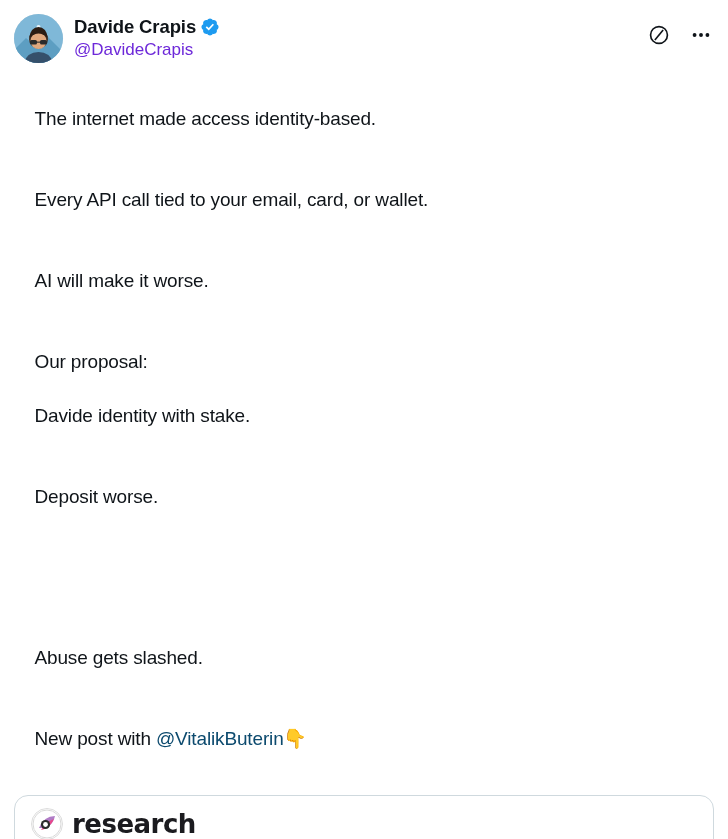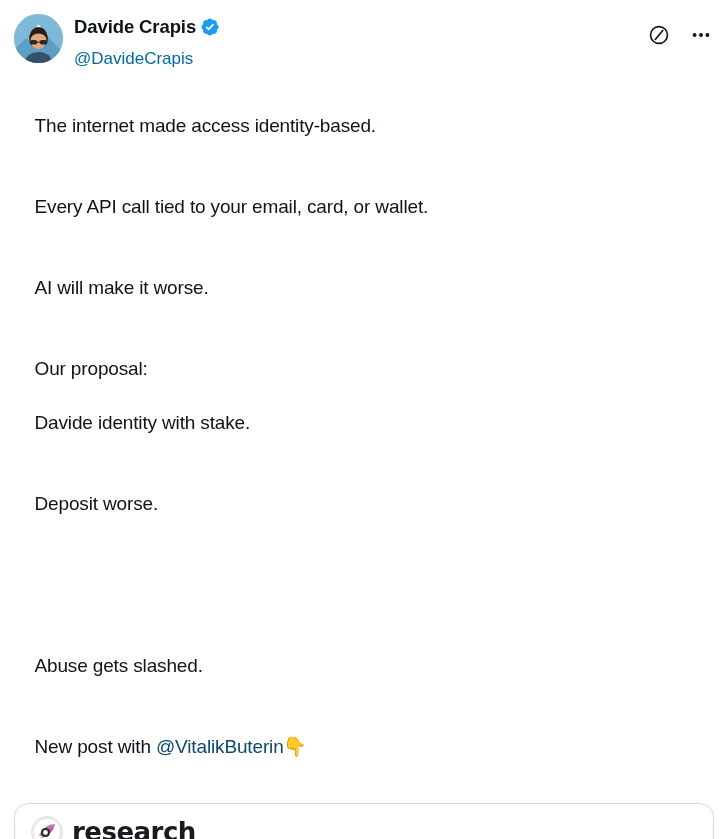--- a/index.html
+++ b/index.html
@@ -54,23 +54,23 @@
     color: #0f1419;
     line-height: 1.25;
     letter-spacing: -0.1px;
   }
   .verified {
     display: inline-flex;
     align-items: center;
   }
   .handle {
     font-size: 17px;
-    color: #0369a1;
+    color: #6d28d9;
     line-height: 1.3;
-    margin-top: 10px;
+    margin-top: 1px;
   }
   .header-actions {
     display: flex;
     align-items: center;
     gap: 16px;
     padding-top: 8px;
   }
   .icon-btn {
     width: 26px;
     height: 26px;

